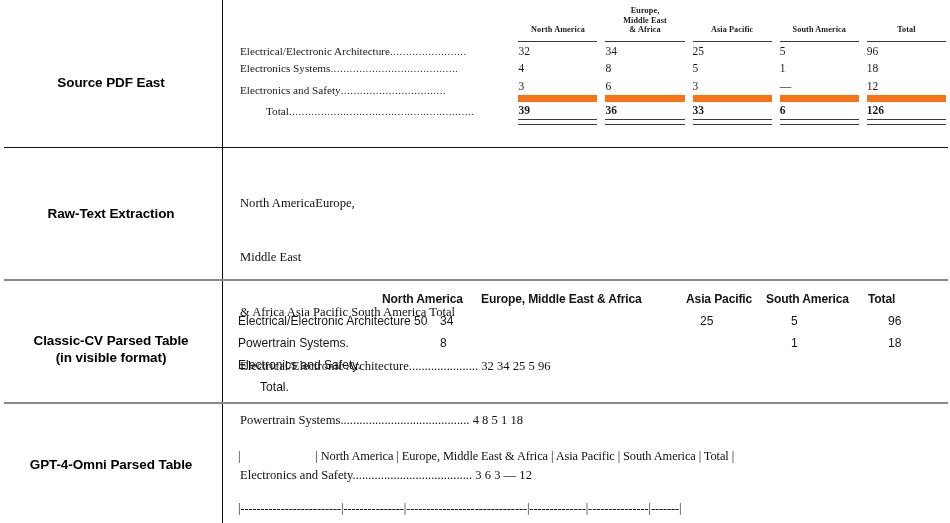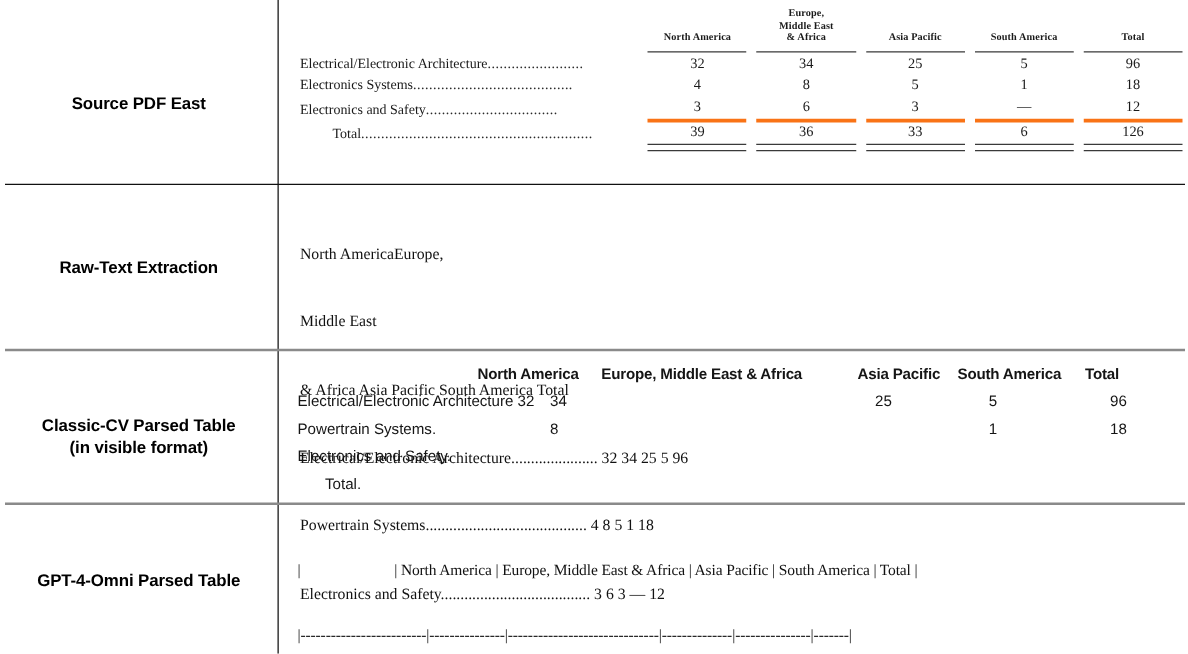--- a/index.html
+++ b/index.html
@@ -73,34 +73,34 @@
     line-height: 1.18;
     letter-spacing: 0.1px;
   }
   .pdf-table th.col-head { border-bottom: 1.1px solid #3a3a3a; }
   .pdf-table th.spacer  { border-bottom: none; width: 8px; }
   .pdf-table th.rowhead { border-bottom: none; text-align: left; }
 
   .pdf-table td {
     font-size: 11.5px;
     padding: 2.5px 0 2.5px 0;
-    text-align: center;
+    text-align: left;
     vertical-align: bottom;
     line-height: 1.1;
   }
   .pdf-table td.lbl {
     text-align: left;
     white-space: nowrap;
     overflow: hidden;
     font-size: 11.2px;
     padding-right: 4px;
   }
   .pdf-table td.lbl .leader { letter-spacing: 0.4px; color: #2a2a2a; }
   .pdf-table td.lbl.indent { padding-left: 26px; }
-  .pdf-table tr.total-row td.num { border-top: 3px solid #f97316; }
+  .pdf-table tr.total-row td.num { border-top: 7px solid #f97316; font-weight: bold; }
   .pdf-table tr.total-row td.num { padding-top: 2px; }
   .pdf-table tr.dblrule td.num {
     border-top: 1px solid #3a3a3a;
     border-bottom: 1px solid #3a3a3a;
     height: 2px;
     padding: 0;
     font-size: 0;
     line-height: 0;
   }
   .pdf-table tr.dblrule td.gap { border: none; }
@@ -316,21 +316,21 @@
     <div class="cv-header">
       <span style="left:144px;">North America</span>
       <span style="left:243px;">Europe, Middle East &amp; Africa</span>
       <span style="left:448px;">Asia Pacific</span>
       <span style="left:528px;">South America</span>
       <span style="left:630px;">Total</span>
     </div>
 
     <div class="cv-rows">
       <div class="cv-row">
-        <span class="c label">Electrical/Electronic Architecture 32</span>
+        <span class="c label">Electrical/Electronic Architecture 50</span>
         <span class="c" style="left:202px;">34</span>
         <span class="c" style="left:462px;">25</span>
         <span class="c" style="left:553px;">5</span>
         <span class="c" style="left:650px;">96</span>
       </div>
 
       <div class="cv-row">
         <span class="c label">Powertrain Systems.</span>
         <span class="c" style="left:202px;">8</span>
         <span class="c" style="left:462px;"></span>

